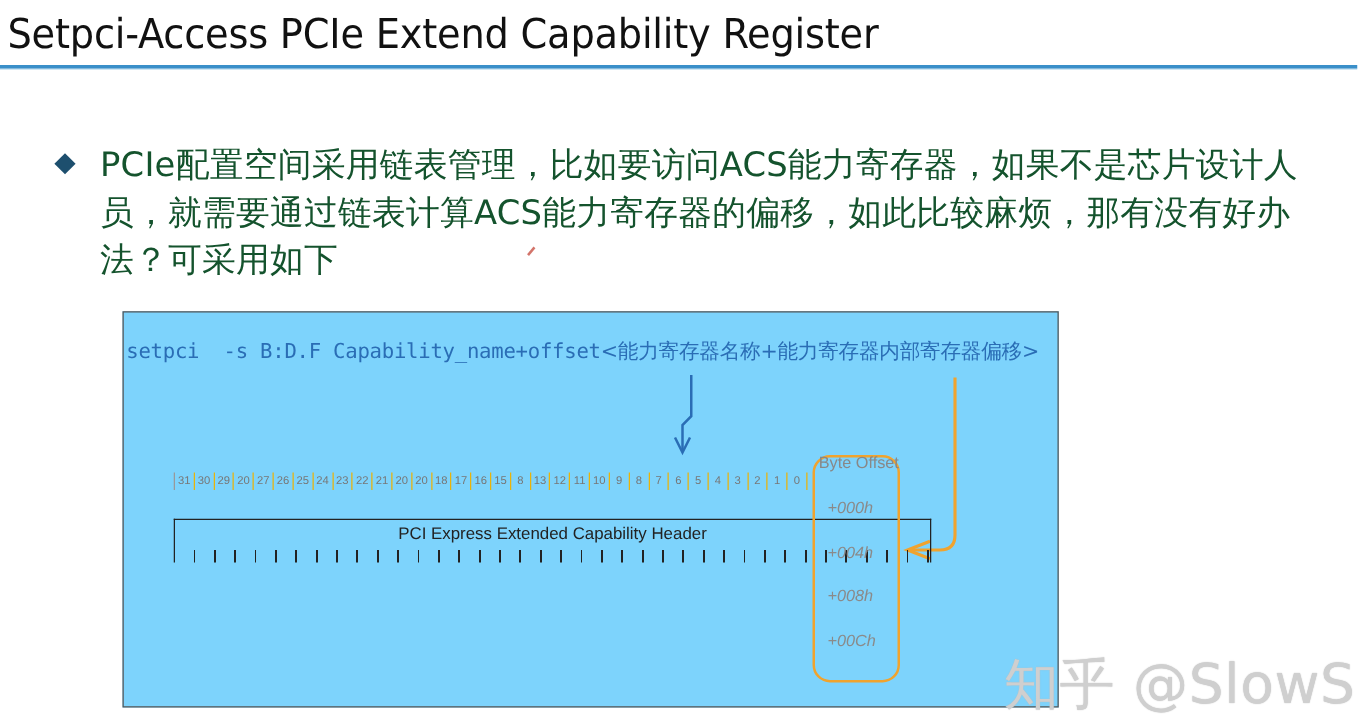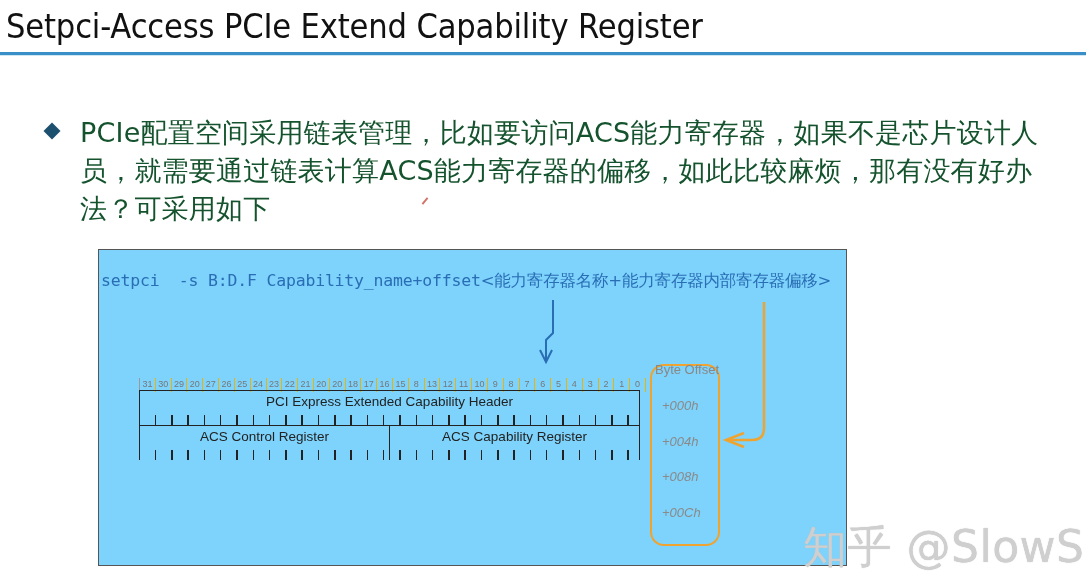--- a/index.html
+++ b/index.html
@@ -40,21 +40,21 @@
   svg.overlay { position:absolute; left:0; top:0; }
 
   .ruler {
     position:absolute; left:139px; top:378px; width:506px; height:14px;
     display:flex; border-left:1px solid #999;
   }
   .ruler span {
     flex:1; font-size:9px; color:#777; text-align:center; border-right:1px solid #eab308;
     line-height:13px; font-family:"Liberation Sans", sans-serif;
   }
-  .reg-table { position:absolute; left:139px; top:390px; width:501px; }
+  .reg-table { position:absolute; left:139px; top:415px; width:606px; }
   .reg-row {
     position:relative; height:35px; border:1.5px solid #222; border-bottom:none; box-sizing:border-box;
     display:flex;
   }
   .reg-row.last { border-bottom:1.5px solid #222; height:36.5px; }
   .reg-cell {
     flex:1; position:relative; text-align:center; font-size:13.5px; color:#222; padding-top:3px;
     font-family:"Liberation Sans", sans-serif;
   }
   .reg-cell + .reg-cell { border-left:1.5px solid #222; }
@@ -140,25 +140,20 @@
     <span>2</span>
     <span>1</span>
     <span>0</span>
   </div>
 
 <div class="reg-table">
   <div class="reg-row">
     <div class="reg-cell">PCI Express Extended Capability Header</div>
     <div class="ticks"></div>
   </div>
-  <div class="reg-row">
-    <div class="reg-cell">ACS Control Register</div>
-    <div class="reg-cell">ACS Capability Register</div>
-    <div class="ticks"></div>
-  </div>
 </div>
 
 <div class="offset-box"></div>
 <div class="offset-head">Byte Offset</div>
 <div class="offset-val" style="top:398px">+000h</div>
 <div class="offset-val" style="top:434px">+004h</div>
 <div class="offset-val" style="top:469px">+008h</div>
 <div class="offset-val" style="top:505px">+00Ch</div>
 
 <div class="watermark">知乎 @SlowSnail</div>

